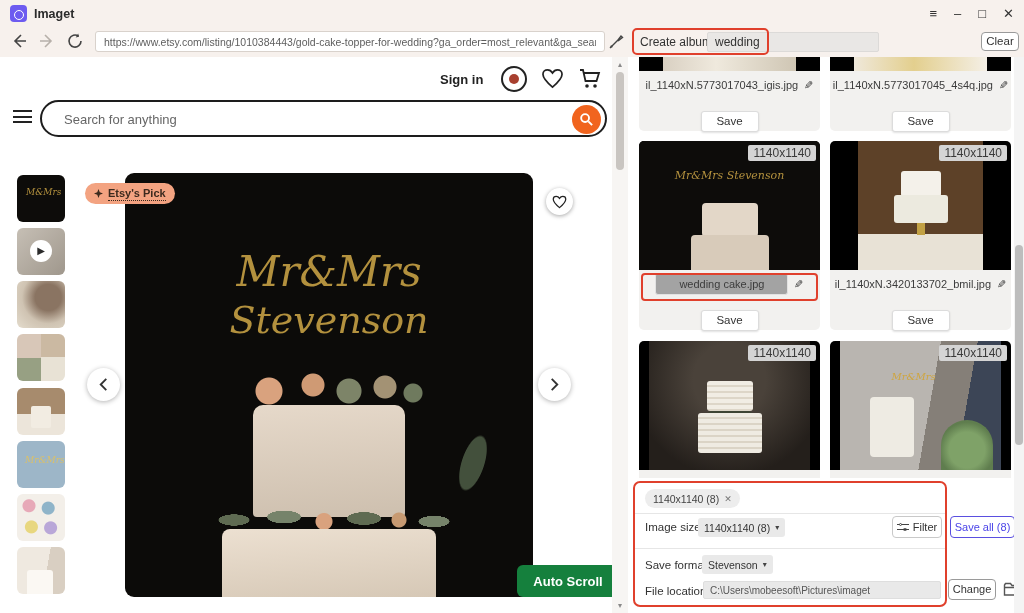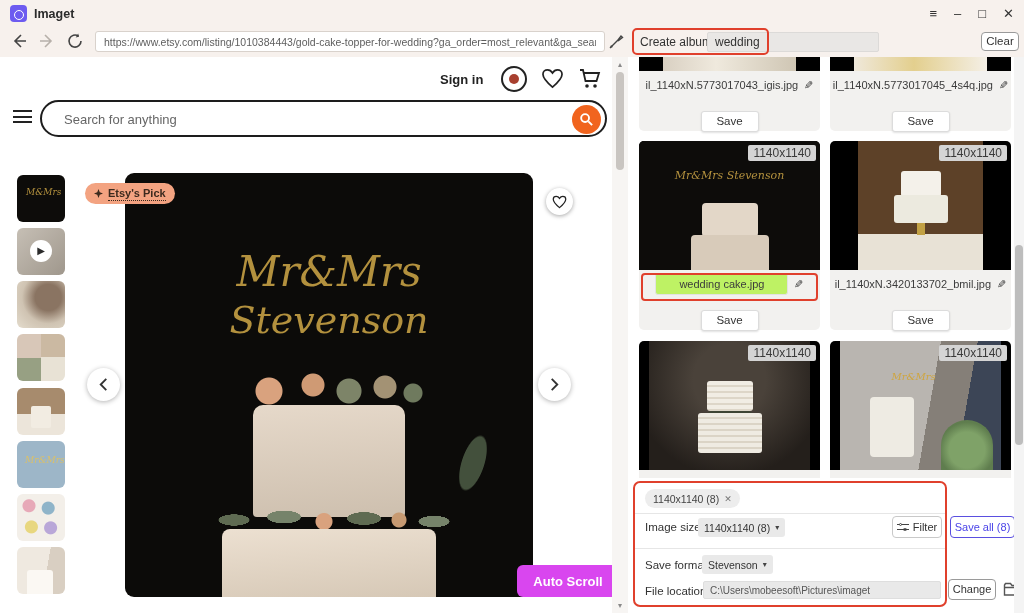--- a/index.html
+++ b/index.html
@@ -79,37 +79,37 @@
       radial-gradient(ellipse 22px 8px at 92% 55%, #76836a 0 70%, transparent 71%); }
   .tier2 { position:absolute; left:50%; top:356px; width:214px; height:68px; transform:translateX(-50%); background:linear-gradient(175deg,#ece0d1,#d6c8b6); border-radius:8px 8px 0 0; }
   .leafR { position:absolute; right:30px; top:230px; width:60px; height:120px; background:radial-gradient(ellipse 18px 45px at 50% 50%, #43503c 0 60%, transparent 65%); transform:rotate(18deg); }
 
   .pick-badge { position:absolute; left:85px; top:126px; height:21px; background:#f3a381; border-radius:11px; display:flex; align-items:center; padding:0 9px; gap:5px; z-index:5; }
   .pick-star { width:9px; height:9px; background:#3c2a1e; clip-path:polygon(50% 0,64% 36%,100% 50%,64% 64%,50% 100%,36% 64%,0 50%,36% 36%); }
   .pick-badge b { font-size:11px; color:#3c2a1e; font-weight:bold; border-bottom:1px dotted #3c2a1e; padding-bottom:1px; }
   .fav-btn { position:absolute; left:546px; top:131px; width:27px; height:27px; background:#fff; border-radius:50%; box-shadow:0 1px 4px rgba(0,0,0,.35); display:flex; align-items:center; justify-content:center; z-index:5; }
   .nav-circle { position:absolute; top:311px; width:33px; height:33px; background:#fff; border-radius:50%; box-shadow:0 1px 5px rgba(0,0,0,.3); display:flex; align-items:center; justify-content:center; z-index:5; }
   .prev { left:87px; } .next { left:538px; }
-  .autoscroll { position:absolute; left:517px; top:508px; width:102px; height:32px; background:#d946ef; border-radius:6px; color:#fff; font-size:13px; font-weight:bold; display:flex; align-items:center; justify-content:center; z-index:6; }
+  .autoscroll { position:absolute; left:517px; top:508px; width:102px; height:32px; background:#15803d; border-radius:6px; color:#fff; font-size:13px; font-weight:bold; display:flex; align-items:center; justify-content:center; z-index:6; }
 
   
   .bscroll { position:absolute; left:612px; top:57px; width:16px; height:556px; background:#f7f5f3; }
   .bscroll .arr { position:absolute; left:0; width:16px; text-align:center; font-size:8px; color:#8a8a8a; }
   .bscroll .thumb { position:absolute; left:4px; top:15px; width:8px; height:98px; background:#c9c5c1; border-radius:4px; }
 
   
   .panel { position:absolute; left:628px; top:57px; width:396px; height:556px; background:#fff; overflow:hidden; }
   .card { position:absolute; width:181px; height:189px; background:#f2f1ef; border-radius:5px; }
   .cimg { position:relative; width:181px; height:129px; background:#000; border-radius:5px 5px 0 0; overflow:hidden; }
   .cinner { position:absolute; top:0; bottom:0; }
   .cbadge { position:absolute; top:4px; right:4px; background:#d4d4d4; color:#3a3a3a; font-size:12px; padding:1px 5px; border-radius:2px; z-index:3; }
   .fname { position:relative; height:28px; display:flex; align-items:center; justify-content:center; gap:6px; }
   .fname span { font-size:11px; color:#3c3c3c; }
   .pencil { font-size:13px; color:#555; transform:scaleX(-1); display:inline-block; }
-  .fname input { width:133px; height:22px; background:#bef264; border:1px solid #e2e2e2; border-radius:3px; font-size:11px; color:#3c3c3c; text-align:center; }
+  .fname input { width:133px; height:22px; background:#a3a3a3; border:1px solid #e2e2e2; border-radius:3px; font-size:11px; color:#3c3c3c; text-align:center; }
   .savebtn { display:block; margin:12px auto 0; width:58px; height:21px; background:#fff; border:1px solid #dcdcdc; border-radius:3px; box-shadow:0 1px 2px rgba(0,0,0,.12); font-size:11.5px; color:#333; text-align:center; line-height:19px; }
 
   
   .art-light1 { left:24px; right:24px; background:linear-gradient(90deg,#d9d0c2,#efe9dd 40%,#cfc6b4); }
   .art-light2 { left:24px; right:24px; background:linear-gradient(90deg,#efe8da,#e3cf8e 45%,#f4efe6); }
   .art-blackcake { left:0; right:0; background:#0d0c0a; }
   .minicake { position:absolute; left:50%; transform:translateX(-50%); }
   .mc-t1 { top:62px; width:56px; height:34px; background:#e3d7c8; border-radius:4px; }
   .mc-t2 { top:94px; width:78px; height:35px; background:#d8cbba; border-radius:4px 4px 0 0; }
   .mc-txt { top:28px; font-family:"DejaVu Serif",serif; font-style:italic; font-size:11px; color:#b3913e; white-space:nowrap; }

